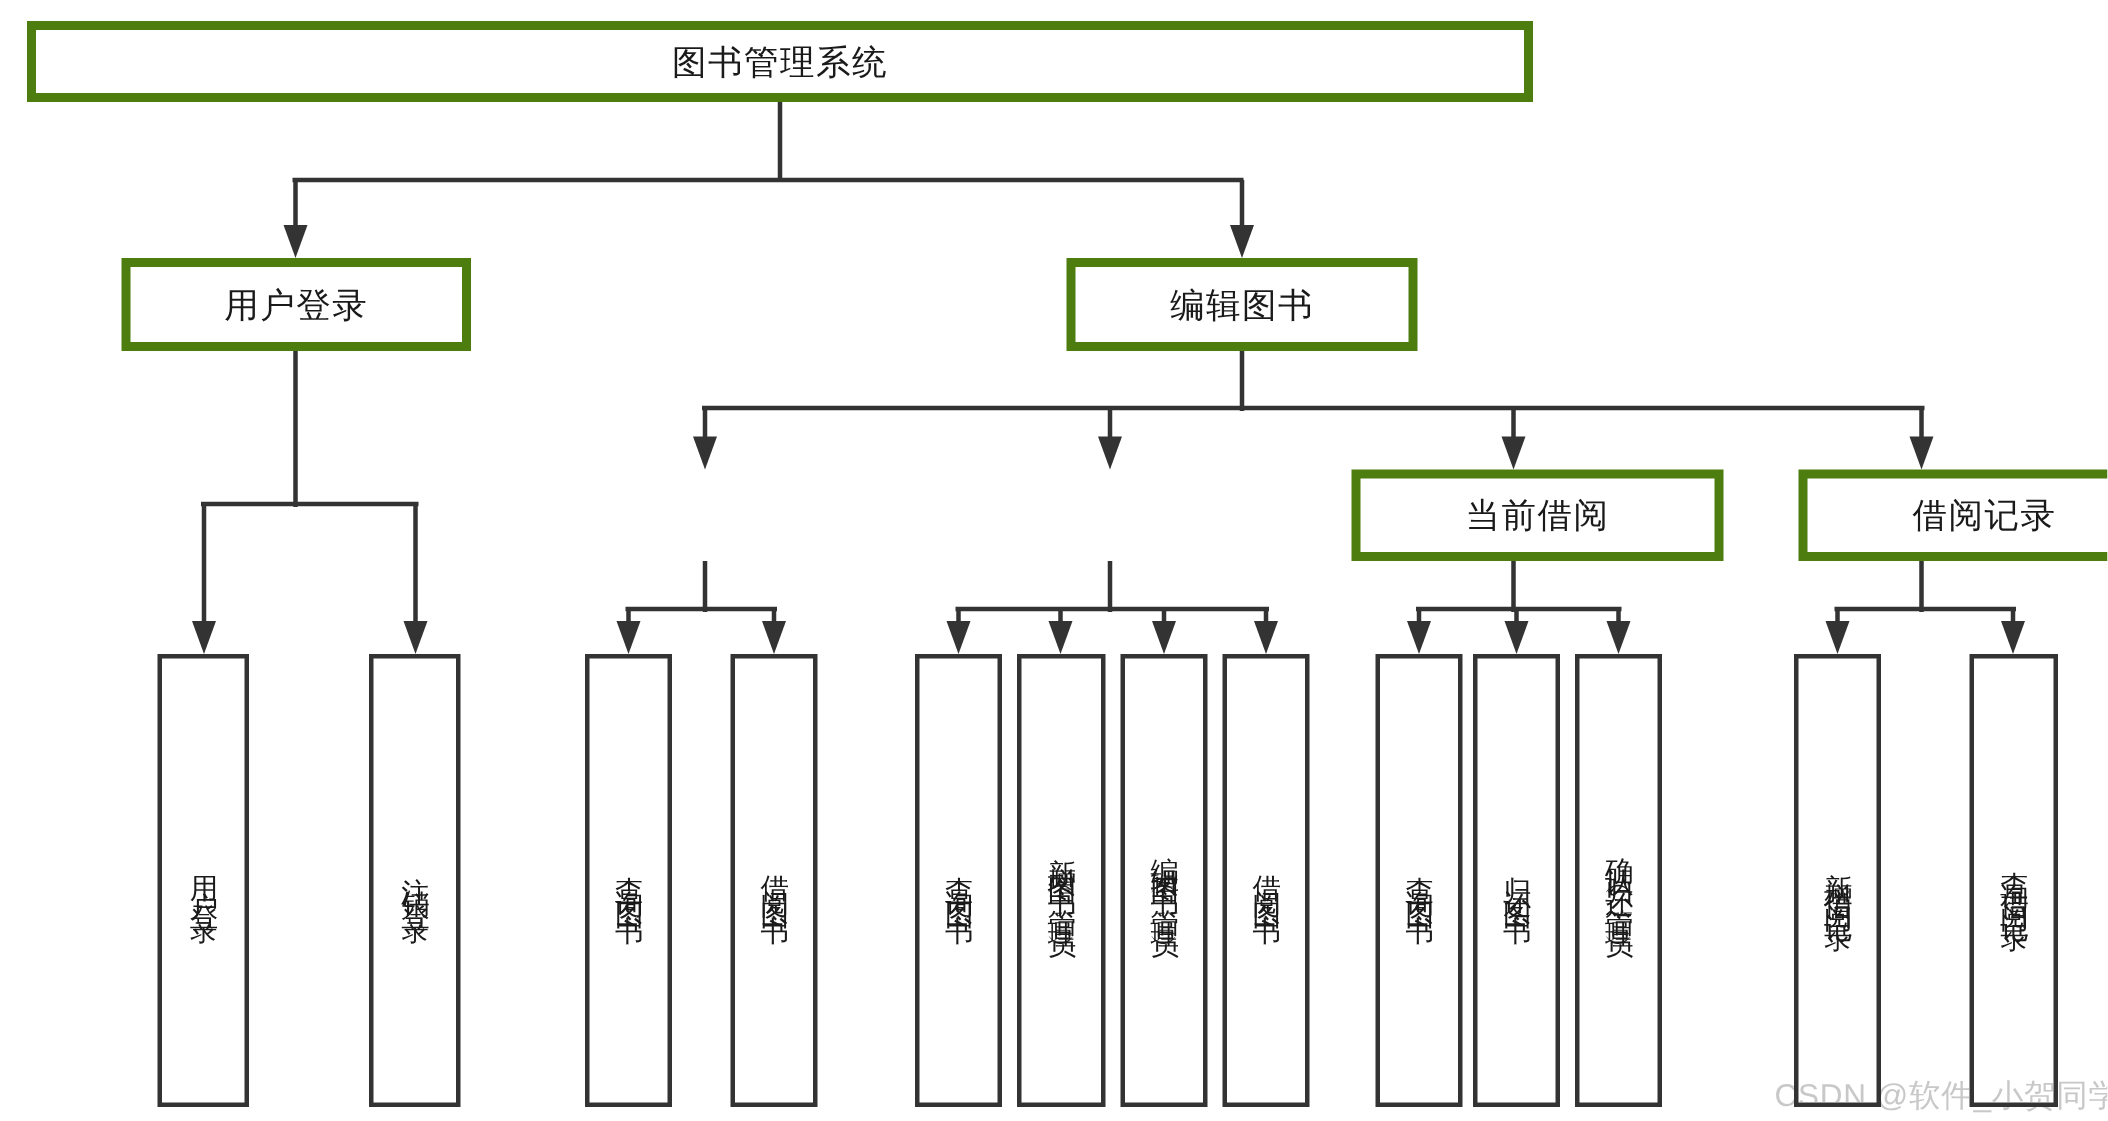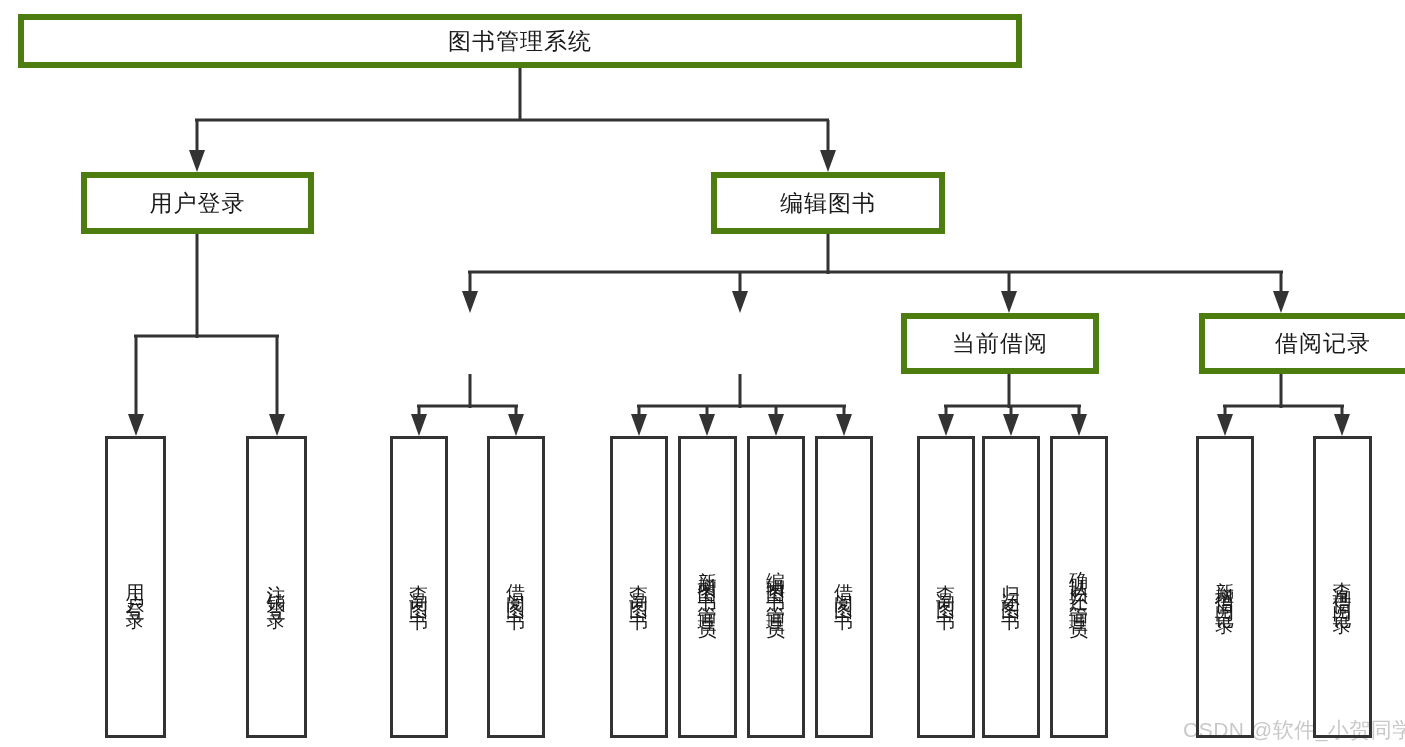--- a/index.html
+++ b/index.html
@@ -84,21 +84,21 @@
     <span>图书管理系统</span>
   </div>
 
   <div class="hbox" style="left:81px;top:172px;width:233px;height:62px;">
     <span>用户登录</span>
   </div>
   <div class="hbox" style="left:711px;top:172px;width:234px;height:62px;">
     <span>编辑图书</span>
   </div>
 
-  <div class="hbox" style="left:901px;top:313px;width:198px;height:61px;">
+  <div class="hbox" style="left:901px;top:313px;width:248px;height:61px;">
     <span>当前借阅</span>
   </div>
   <div class="hbox" style="left:1175px;top:313px;width:248px;height:61px;margin-left:24px;">
     <span>借阅记录</span>
   </div>
 
   <div class="vbox" style="left:105px;width:61px;">
     <span class="vlabel">用户登录</span>
   </div>
   <div class="vbox" style="left:246px;width:61px;">

